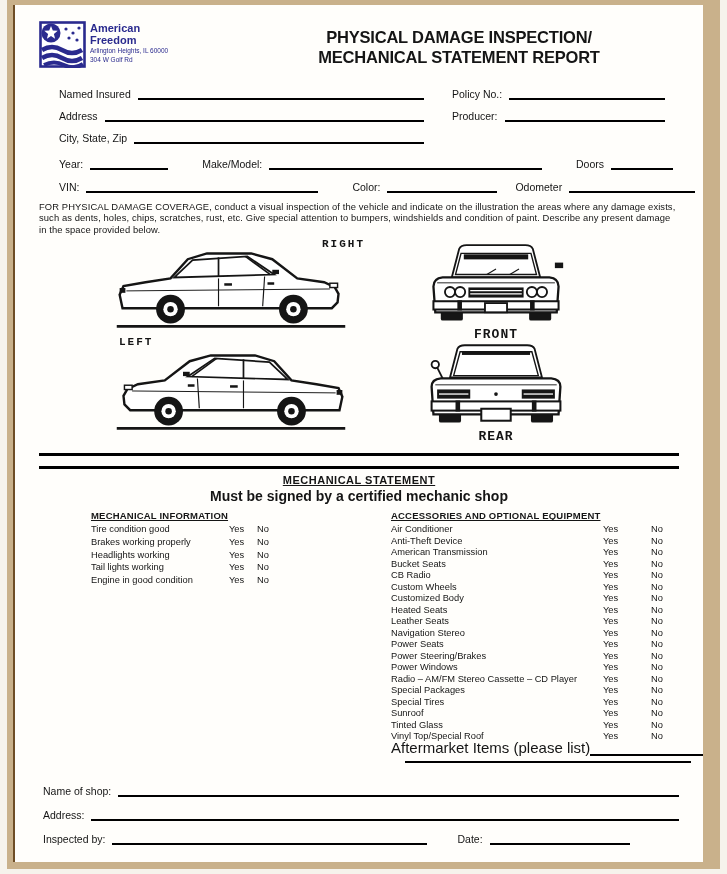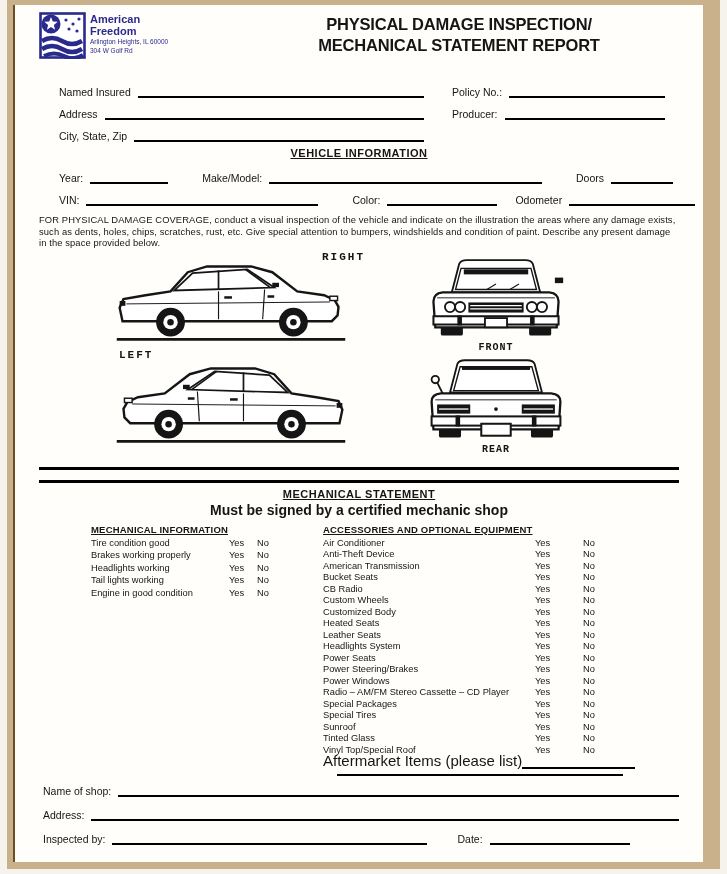--- a/index.html
+++ b/index.html
@@ -14,21 +14,21 @@
   .frame { position:absolute; left:7px; top:0; width:713px; height:869px; background:#c9b18b; }
   .page {
     position:absolute; left:13px; top:5px; width:690px; height:857px;
     background:#fffefb;
     border-left:2px solid #6e4d26;
     padding:7px 24px 12px 24px;
     display:flex; flex-direction:column;
     overflow:hidden;
   }
   
-  .header { display:flex; align-items:flex-start; height:56px; }
+  .header { display:flex; align-items:flex-end; height:56px; }
   .logo { display:flex; gap:4px; width:190px; flex:0 0 auto; }
   .logo-text { padding-top:1px; }
   .logo-name { font-size:11px; font-weight:bold; color:#2a2a8e; line-height:1.1; }
   .logo-addr { font-size:6.5px; color:#2a2a8e; line-height:1.2; margin-top:1px; }
   .title-wrap { flex:1; text-align:center; padding:2px 30px 0 40px; }
   .title { font-size:16.5px; font-weight:bold; letter-spacing:-0.2px; line-height:1.25; }
   
   .blank { display:inline-block; border-bottom:2px solid #000; height:13px; flex:1; }
   .frow { display:flex; align-items:flex-end; height:22px; font-size:10.5px; }
   .frow .lbl { white-space:nowrap; padding-right:7px; }
@@ -46,29 +46,29 @@
   
   .para { margin-top:8px; font-size:9.4px; line-height:1.22; letter-spacing:0.1px; }
   
   .cars { display:grid; grid-template-columns:330px 1fr; margin-top:2px; }
   .car-cell { position:relative; height:102px; display:flex; flex-direction:column; justify-content:center; }
   .side-wrap { position:relative; width:240px; margin-left:72px; }
   .view-label { font-family:"Liberation Mono", monospace; font-weight:bold; font-size:11px; letter-spacing:2px; }
   .lab-right { position:absolute; right:-14px; top:-4px; }
   .lab-left  { position:absolute; left:8px; top:-8px; }
   .fr-wrap { width:150px; margin-left:52px; text-align:center; }
-  .fr-label { font-family:"Liberation Mono", monospace; font-weight:bold; font-size:10px; letter-spacing:1px; margin-top:0px; }
+  .fr-label { font-family:"Liberation Mono", monospace; font-weight:bold; font-size:13px; letter-spacing:1px; margin-top:0px; }
   
   .sep { border-top:3px solid #000; margin-top:12px; }
   .sep + .sep { margin-top:10px; }
   .ms-sub { text-align:center; font-size:14px; font-weight:bold; margin-top:2px; }
   
-  .checklists { display:flex; margin-top:6px; margin-left:52px; }
+  .checklists { display:flex; margin-top:6px; margin-left:52px;gap:48px; }
   .chk-col-left { width:188px; flex:0 0 auto; }
-  .chk-col-right { margin-left:44px; width:312px; flex:0 0 auto; }
+  .chk-col-right { margin-left:64px; width:312px; flex:0 0 auto; }
   .chk-head { font-size:9.5px; font-weight:bold; text-decoration:underline; letter-spacing:0.2px; margin-bottom:3px; white-space:nowrap; }
   .chk-row { display:flex; font-size:9.3px; }
   .chk-col-left .chk-row { height:12.6px; }
   .chk-col-right .chk-row { height:11.5px; }
   .chk-col-left .chk-label { width:138px; } .chk-col-left .chk-yes { width:28px; } .chk-col-left .chk-no { width:22px; }
   .chk-col-right .chk-label { width:212px; } .chk-col-right .chk-yes { width:48px; } .chk-col-right .chk-no { width:30px; }
   .after-row { display:flex; align-items:flex-end; font-size:15px; height:13px; }
   .after-row .blank { height:10px; }
   .after-line { border-bottom:2.5px solid #000; width:286px; margin-left:14px; margin-top:5px; }
   
@@ -161,21 +161,20 @@
         <span class="lbl">Policy No.:</span>
         <span class="blank"></span>
       </div>
       <div class="frow">
         <span class="lbl">Producer:</span>
         <span class="blank"></span>
       </div>
     </div>
   </div>
 
-  <div class="vi-head">VEHICLE INFORMATION</div>
   <div class="vrow" style="margin-top:3px;">
     <span class="lbl">Year:</span>
     <span class="blank b-year"></span>
     <span class="gap34"></span>
     <span class="lbl">Make/Model:</span>
     <span class="blank"></span>
     <span class="gap34"></span>
     <span class="lbl">Doors</span>
     <span class="blank b-doors"></span>
   </div>
@@ -343,21 +342,21 @@
             <span class="chk-label">Heated Seats</span>
             <span class="chk-yes">Yes</span>
             <span class="chk-no">No</span>
           </div>
           <div class="chk-row">
             <span class="chk-label">Leather Seats</span>
             <span class="chk-yes">Yes</span>
             <span class="chk-no">No</span>
           </div>
           <div class="chk-row">
-            <span class="chk-label">Headlights System</span>
+            <span class="chk-label">Navigation Stereo</span>
             <span class="chk-yes">Yes</span>
             <span class="chk-no">No</span>
           </div>
           <div class="chk-row">
             <span class="chk-label">Power Seats</span>
             <span class="chk-yes">Yes</span>
             <span class="chk-no">No</span>
           </div>
           <div class="chk-row">
             <span class="chk-label">Power Steering/Brakes</span>

